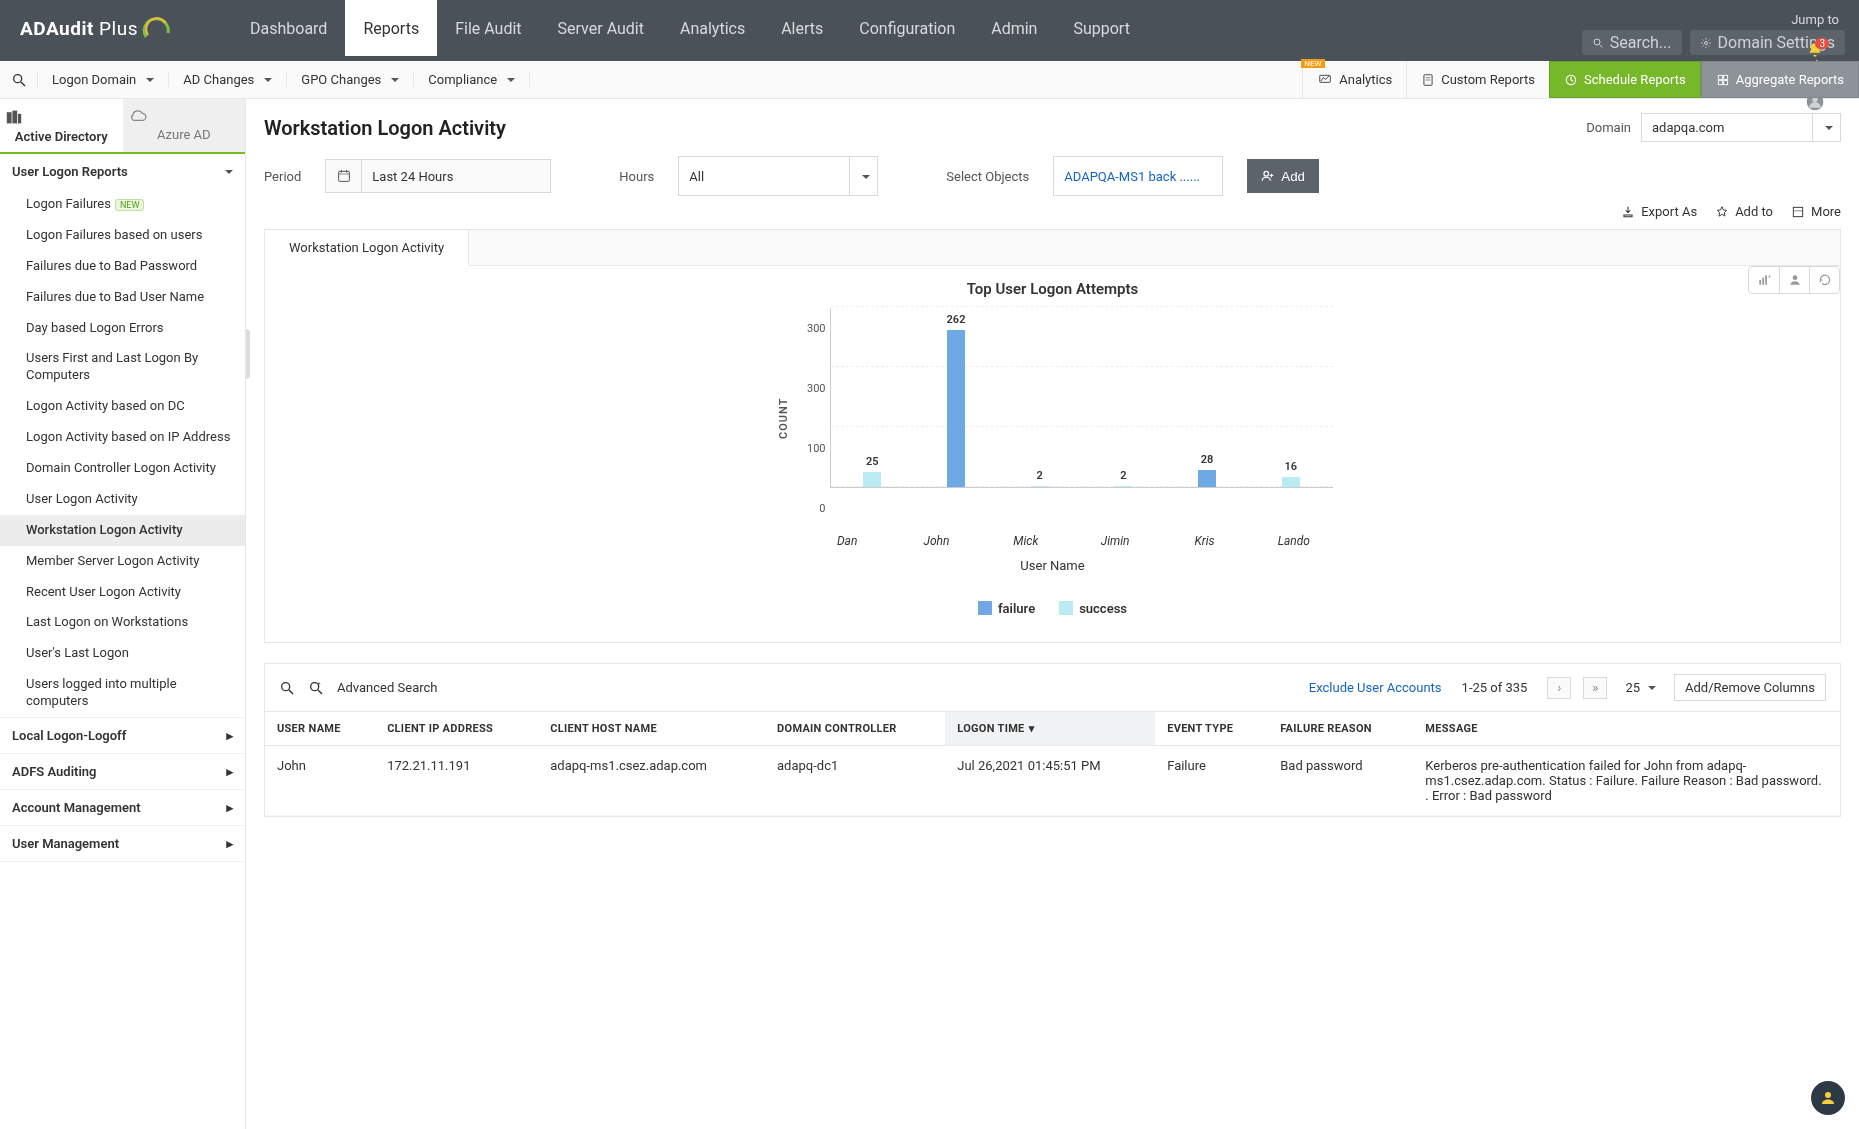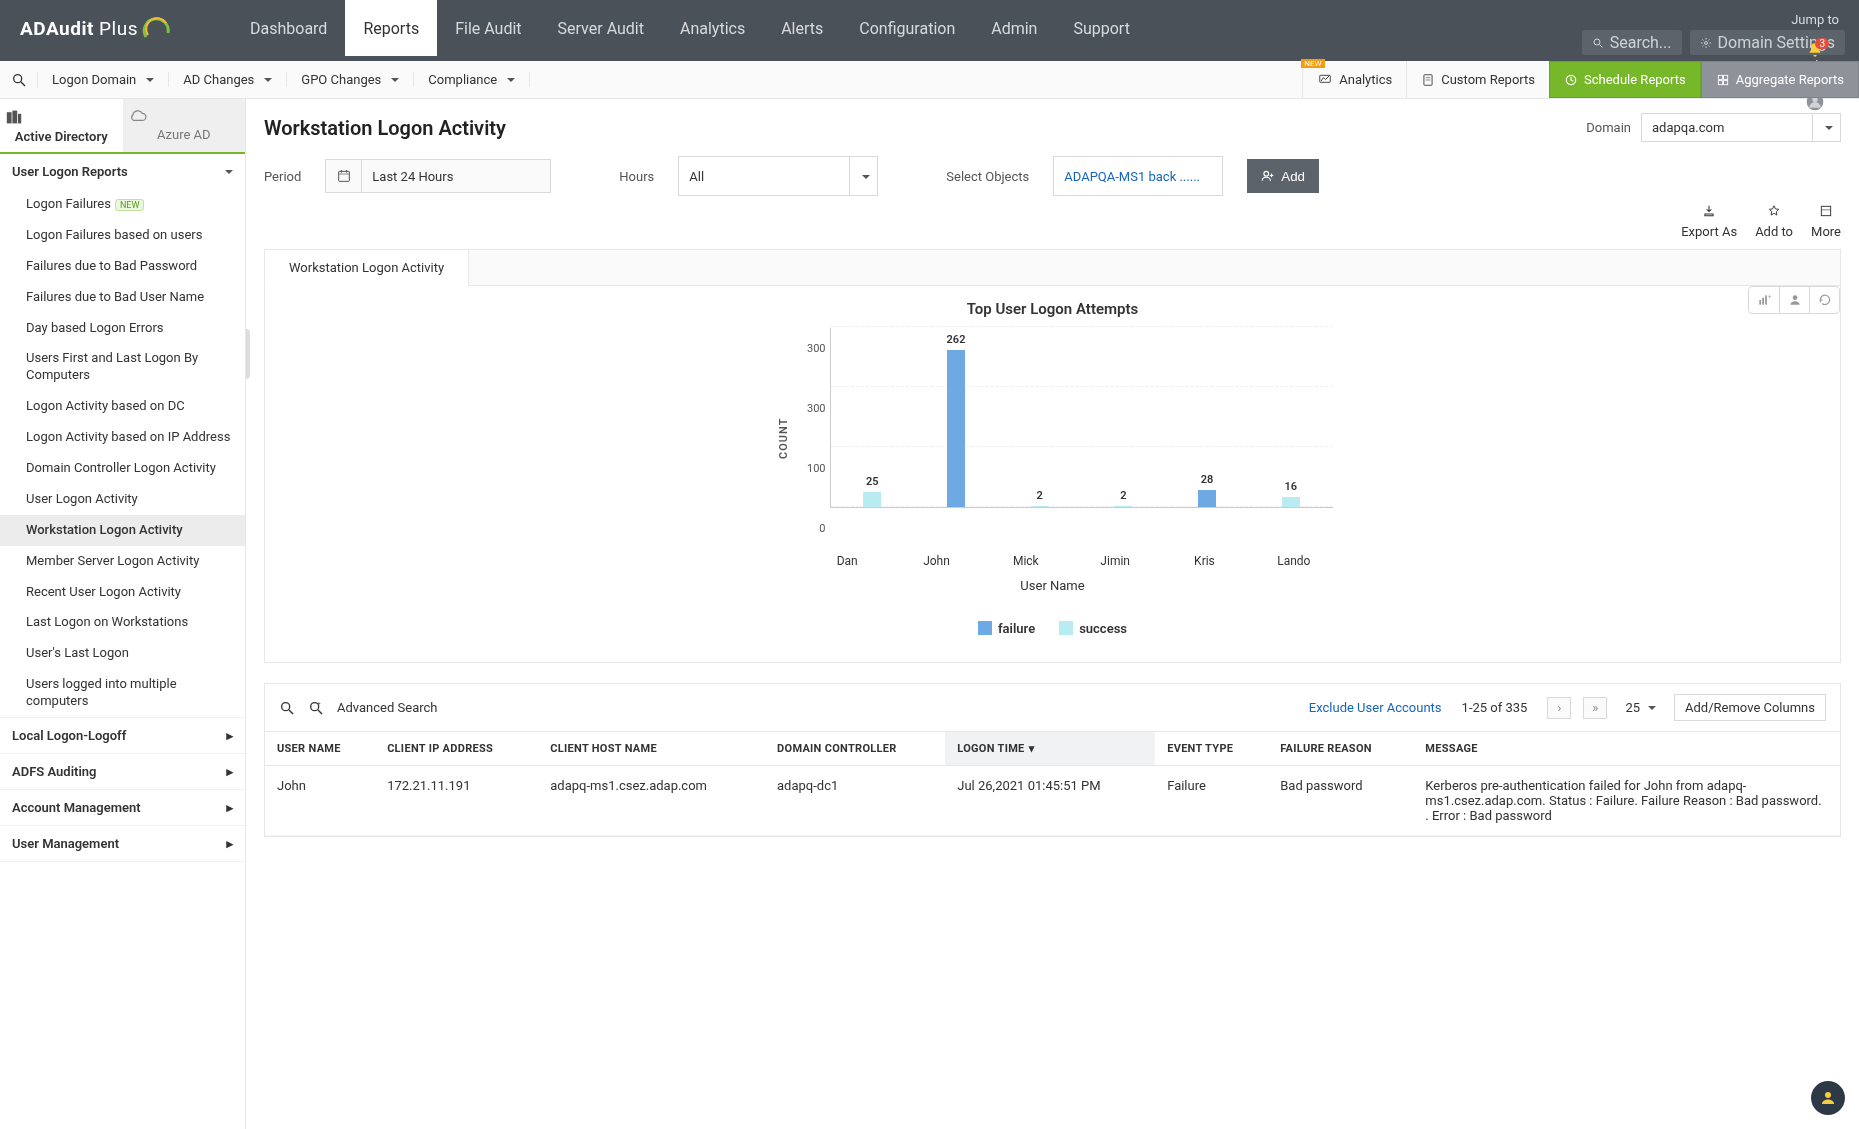--- a/index.html
+++ b/index.html
@@ -68,21 +68,21 @@
   .fld-label { color:#555; }
   .fld-box { display:flex; align-items:center; }
   .fld-icon { width:36px; height:34px; display:flex; align-items:center; justify-content:center; border:1px solid #d7dadd; border-right:none; background:#fafafa; }
   .fld-input { height:34px; border:1px solid #d7dadd; padding:0 10px; background:#fafafa; min-width:190px; }
   .fld-select { height:40px; border:1px solid #d7dadd; background:#fff; min-width:200px; display:flex; align-items:center; justify-content:space-between; padding:0 0 0 10px; }
   .fld-select .caret-box { width:28px; height:100%; border-left:1px solid #d7dadd; display:flex; align-items:center; justify-content:center; }
   .obj-link { color:#1565c0; cursor:pointer; }
   .add-btn { background:#5c636a; color:#fff; border:none; height:34px; padding:0 14px; display:flex; align-items:center; gap:6px; cursor:pointer; }
 
   .tool-links { display:flex; gap:18px; justify-content:flex-end; margin-bottom:10px; color:#333; }
-  .tool-link { display:flex; align-items:center; gap:6px; cursor:pointer;flex-direction:column; }
+  .tool-link { display:flex; align-items:center; gap:6px; cursor:pointer; }
 
   
   .card { border:1px solid #e5e7ea; background:#fff; }
   .card-tabs { display:flex; border-bottom:1px solid #e5e7ea; background:#fafafa; }
   .card-tab { padding:10px 24px; background:#fff; border:1px solid #e5e7ea; border-bottom-color:#fff; margin:-1px 0 -1px -1px; cursor:pointer; }
   .card-body { padding: 14px 18px 26px; }
 
   
   .chart-wrap { position:relative; width:560px; margin:0 auto; }
   .chart-title { text-align:center; font-weight:600; font-size:15px; margin-bottom:10px; }
@@ -94,21 +94,21 @@
   .y-ticks { position:relative; width:36px; }
   .y-tick { position:absolute; right:4px; transform:translateY(50%); font-size:11px; color:#555;margin-left:12px; }
   .plot { flex:1; display:flex; align-items:flex-end; gap:20px; border-left:1px solid #ccc; border-bottom:1px solid #ccc; padding:0 10px; position:relative; height:180px; }
   .gridline { position:absolute; left:0; right:0; border-top:1px dashed #eee; }
   .bar-slot { flex:1; display:flex; flex-direction:column; align-items:center; height:100%; position:relative; }
   .bars { display:flex; align-items:flex-end; gap:2px; height:100%; width:100%; justify-content:center; }
   .bar { width:18px; }
   .bar.failure { background:#6fa9e3; }
   .bar.success { background:#b9ecf2; }
   .bar-lbl { position:absolute; top:-2px; width:100%; text-align:center; font-size:11px; font-weight:600; }
-  .x-row { display:flex; gap:32px; padding:6px 10px 0 46px; }
+  .x-row { display:flex; gap:32px; padding:6px 10px 0 46px;font-style:italic; }
   .x-item { flex:1; text-align:center; font-size:12px; color:#333; }
   .x-axis-label { text-align:center; margin-top:10px; font-size:13px; color:#333; }
   .legend { display:flex; gap:24px; justify-content:center; margin-top:28px; font-weight:600; }
   .legend .sw { width:14px; height:14px; display:inline-block; margin-right:6px; vertical-align:-2px; }
   .legend .sw.failure { background:#6fa9e3; }
   .legend .sw.success { background:#b9ecf2; }
 
   
   .table-card { margin-top:20px; border:1px solid #e5e7ea; }
   .tbl-toolbar { display:flex; align-items:center; padding:10px 14px; gap:12px; }

